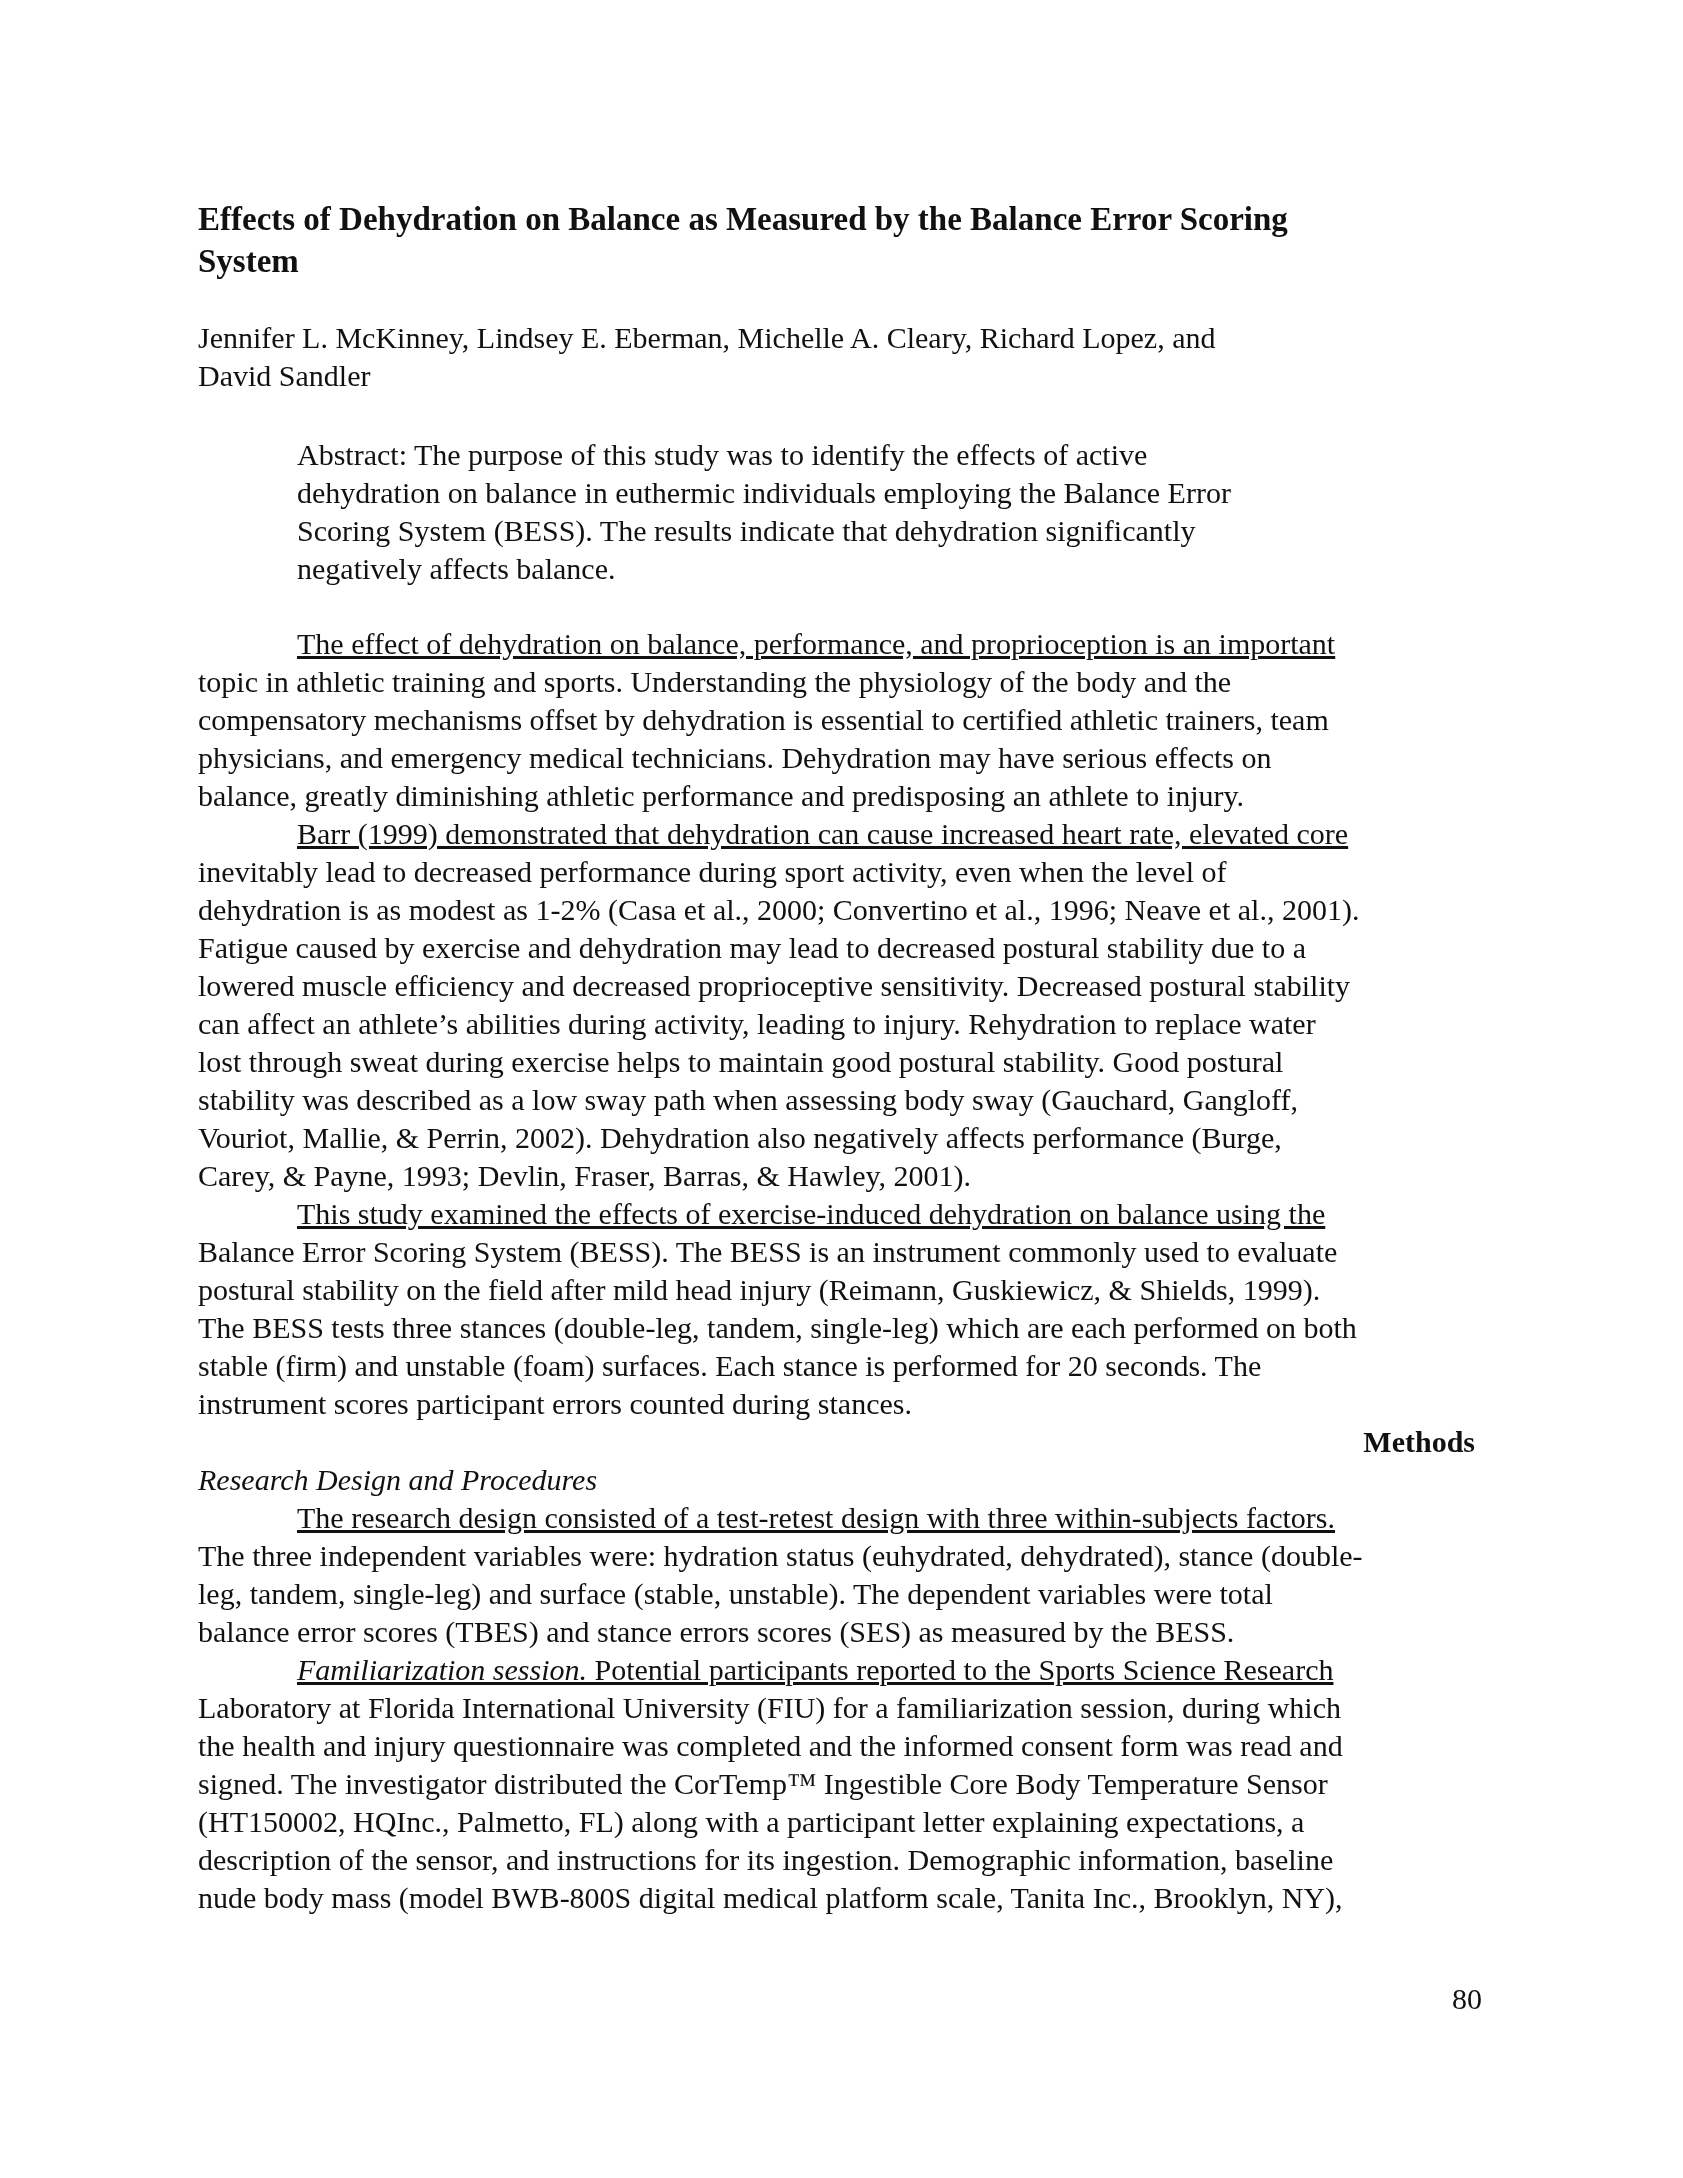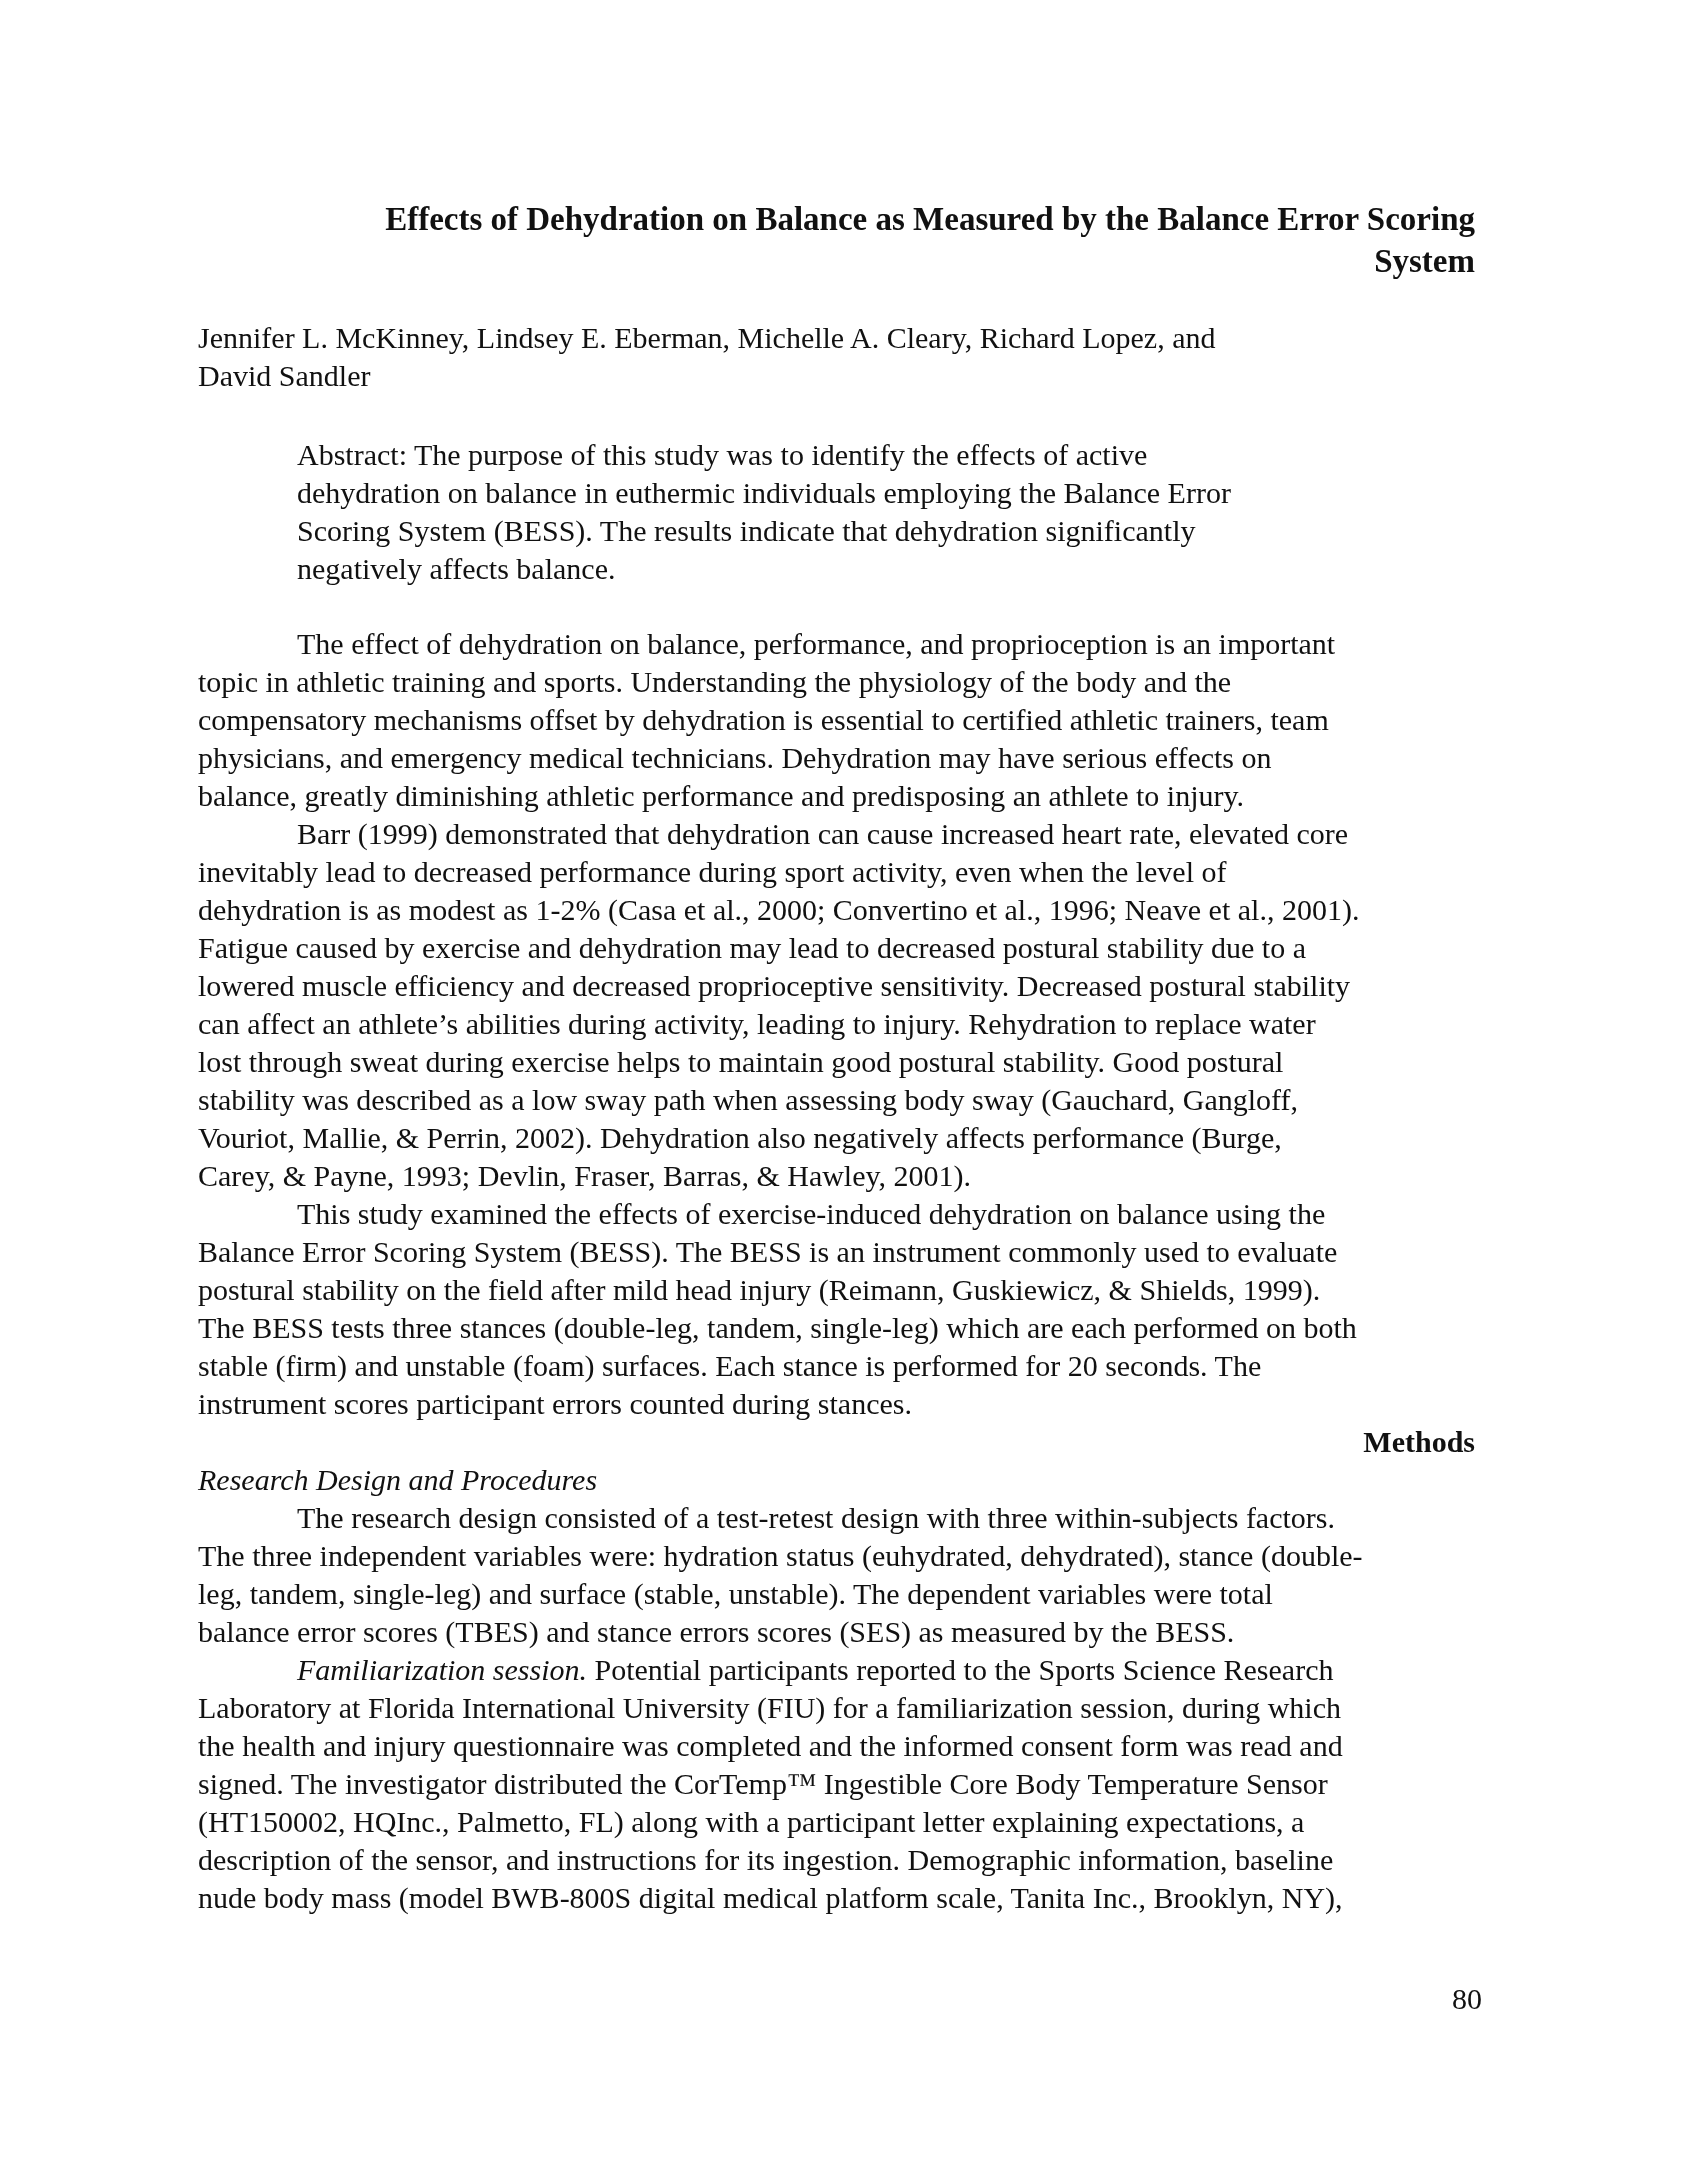--- a/index.html
+++ b/index.html
@@ -19,21 +19,21 @@
       position: absolute;
       left: 198px;
       top: 0;
       width: 1277px;
     }
     .title {
       position: absolute;
       left: 0;
       top: 198px;
       width: 1277px;
-      text-align: right;
+      text-align: left;
       font-weight: bold;
       font-size: 33px;
       line-height: 42px;
       margin: 0;
     }
     .authors {
       position: absolute;
       left: 0;
       top: 319px;
       width: 1277px;
@@ -60,20 +60,21 @@
       width: 1277px;
       font-size: 30px;
       line-height: 38px;
     }
     .body-text .line {
       display: block;
       white-space: nowrap;
     }
     .body-text .indent {
       padding-left: 99px;
+      text-decoration: underline;
     }
     .section-heading {
       text-align: right;
       font-weight: bold;
       margin: 0;
       display: block;
     }
     .subsection-heading {
       font-style: italic;
       margin: 0;

